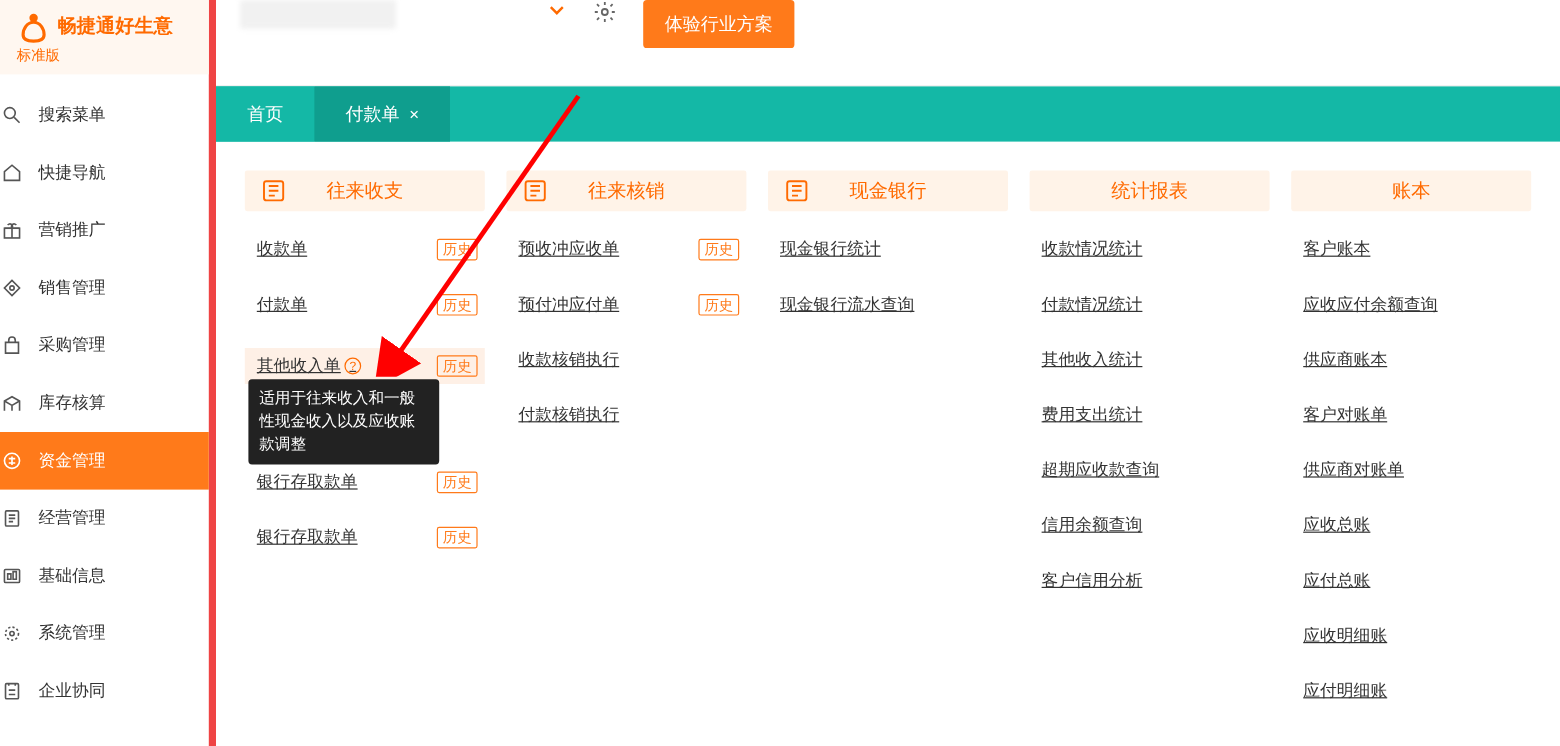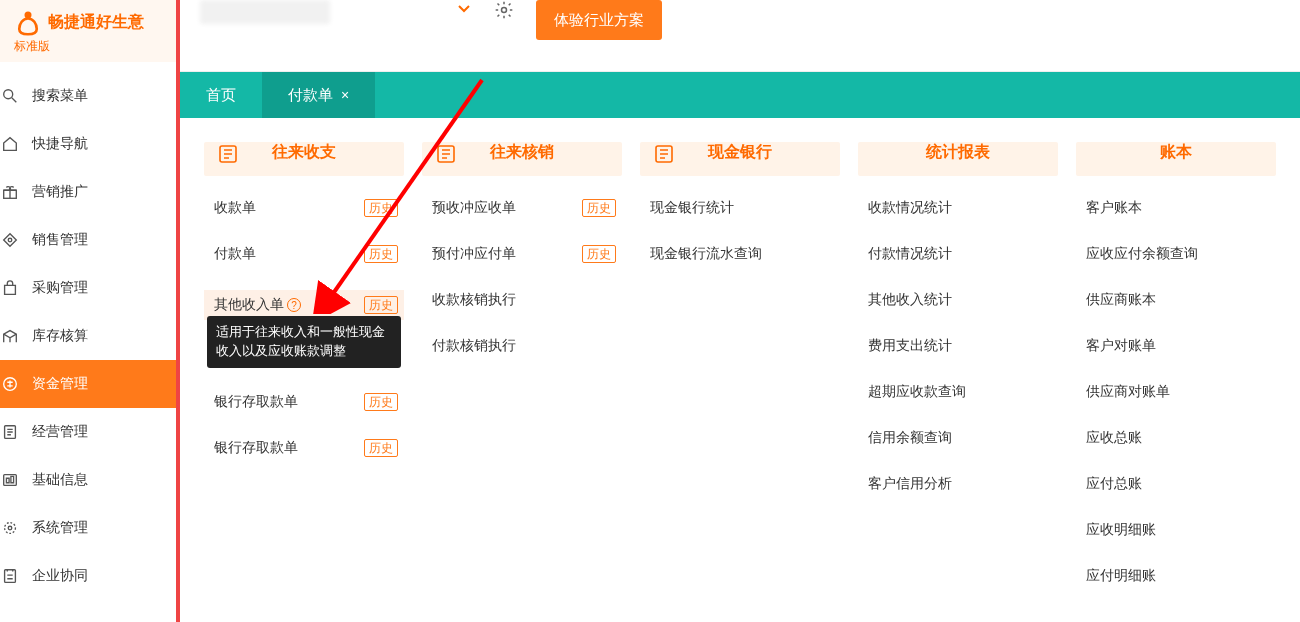--- a/index.html
+++ b/index.html
@@ -1,19 +1,19 @@
 <!DOCTYPE html>
 <html><head>
 <meta charset="utf-8">
 <style>
 * { margin:0; padding:0; box-sizing:border-box; }
 body { font-family: "Microsoft YaHei","PingFang SC",Arial,sans-serif; font-size:14px; color:#333; background:#fff; width:1300px; height:622px; overflow:hidden; position:relative; }
 
 
-.sidebar { position:absolute; left:0; top:0; width:180px; height:622px; background:#fff; border-right:4px solid #ef4444; }
+.sidebar { position:absolute; left:0; top:0; width:180px; height:622px; background:#fff; border-right:6px solid #ef4444; }
 .brand { height:62px; padding:8px 12px 4px 14px; background:#fff7f0; }
 .brand-row { display:flex; align-items:center; gap:6px; }
 .brand-logo { width:28px; height:28px; display:block; }
 .brand-title { color:#ff6a00; font-size:16px; font-weight:bold; }
 .brand-sub { color:#ff6a00; font-size:12px; margin-top:2px; }
 .nav { list-style:none; padding-top:10px; }
 .nav li { height:48px; display:flex; align-items:center; gap:12px; cursor:pointer; color:#333; }
 .nav li.active { background:#ff7a1a; color:#fff; }
 .nav li .ico { width:20px; height:20px; display:flex; align-items:center; justify-content:center; }
 .nav li .ico svg { width:18px; height:18px; stroke:#555; fill:none; stroke-width:1.5; }
@@ -31,31 +31,31 @@
 .tab { display:flex; align-items:center; padding:0 26px; color:#fff; font-size:15px; cursor:pointer; position:relative; }
 .tab.inactive { background:#14b8a6; }
 .tab.active { background:#0f9e8e; }
 .tab .close { margin-left:8px; font-size:14px; }
 
 
 .content { position:absolute; left:180px; top:118px; right:0; bottom:0; padding:24px 24px 24px 24px; overflow:auto; }
 .cols { display:flex; gap:18px; }
 .col { width:200px; }
 .col.first { width:200px; }
-.col-head { height:34px; background:#fff3e8; display:flex; justify-content:center; color:#ff6a00; font-size:16px; font-weight:700; position:relative; margin-bottom:22px; border-radius:2px; }
+.col-head { height:34px; background:#fff3e8; display:flex; align-items:center; justify-content:center; color:#ff6a00; font-size:16px; font-weight:400; position:relative; margin-bottom:22px; border-radius:2px; }
 .col-head .hd-ico { position:absolute; left:12px; display:flex; align-items:center; }
 .items { display:flex; flex-direction:column; gap:26px; padding-left:10px; }
 .item { display:flex; align-items:center; justify-content:space-between; padding-right:6px; height:20px; cursor:pointer; font-size:14px; color:#333; }
 .item.highlight { background:#fef0e6; margin-left:-10px; padding-left:10px; height:30px;gap:45px; }
-.item-label { display:flex; align-items:center; gap:3px; }
+.item-label { display:flex; align-items:center; gap:3px;text-decoration:underline; }
 .help-ico { width:14px; height:14px; border:1px solid #ff6a00; border-radius:50%; display:inline-flex; align-items:center; justify-content:center; font-size:10px; color:#ff6a00; }
 .hist { border:1px solid #ff7a1a; color:#ff7a1a; font-size:12px; padding:1px 4px; border-radius:2px; line-height:1.2; }
 
 
-.tooltip { position:absolute; left:207px; top:316px; width:194px; background:#222; color:#fff; font-size:13px; padding:7px 9px; border-radius:3px; line-height:1.45; z-index:50; }
+.tooltip { position:absolute; left:207px; top:316px; width:159px; background:#222; color:#fff; font-size:13px; padding:7px 9px; border-radius:3px; line-height:1.45; z-index:50; }
 
 
 .arrow-svg { position:absolute; left:312px; top:74px; width:180px; height:240px; z-index:40; pointer-events:none; }
 
 </style>
 </head>
 <body>
 
 <aside class="sidebar">
   <div class="brand">

